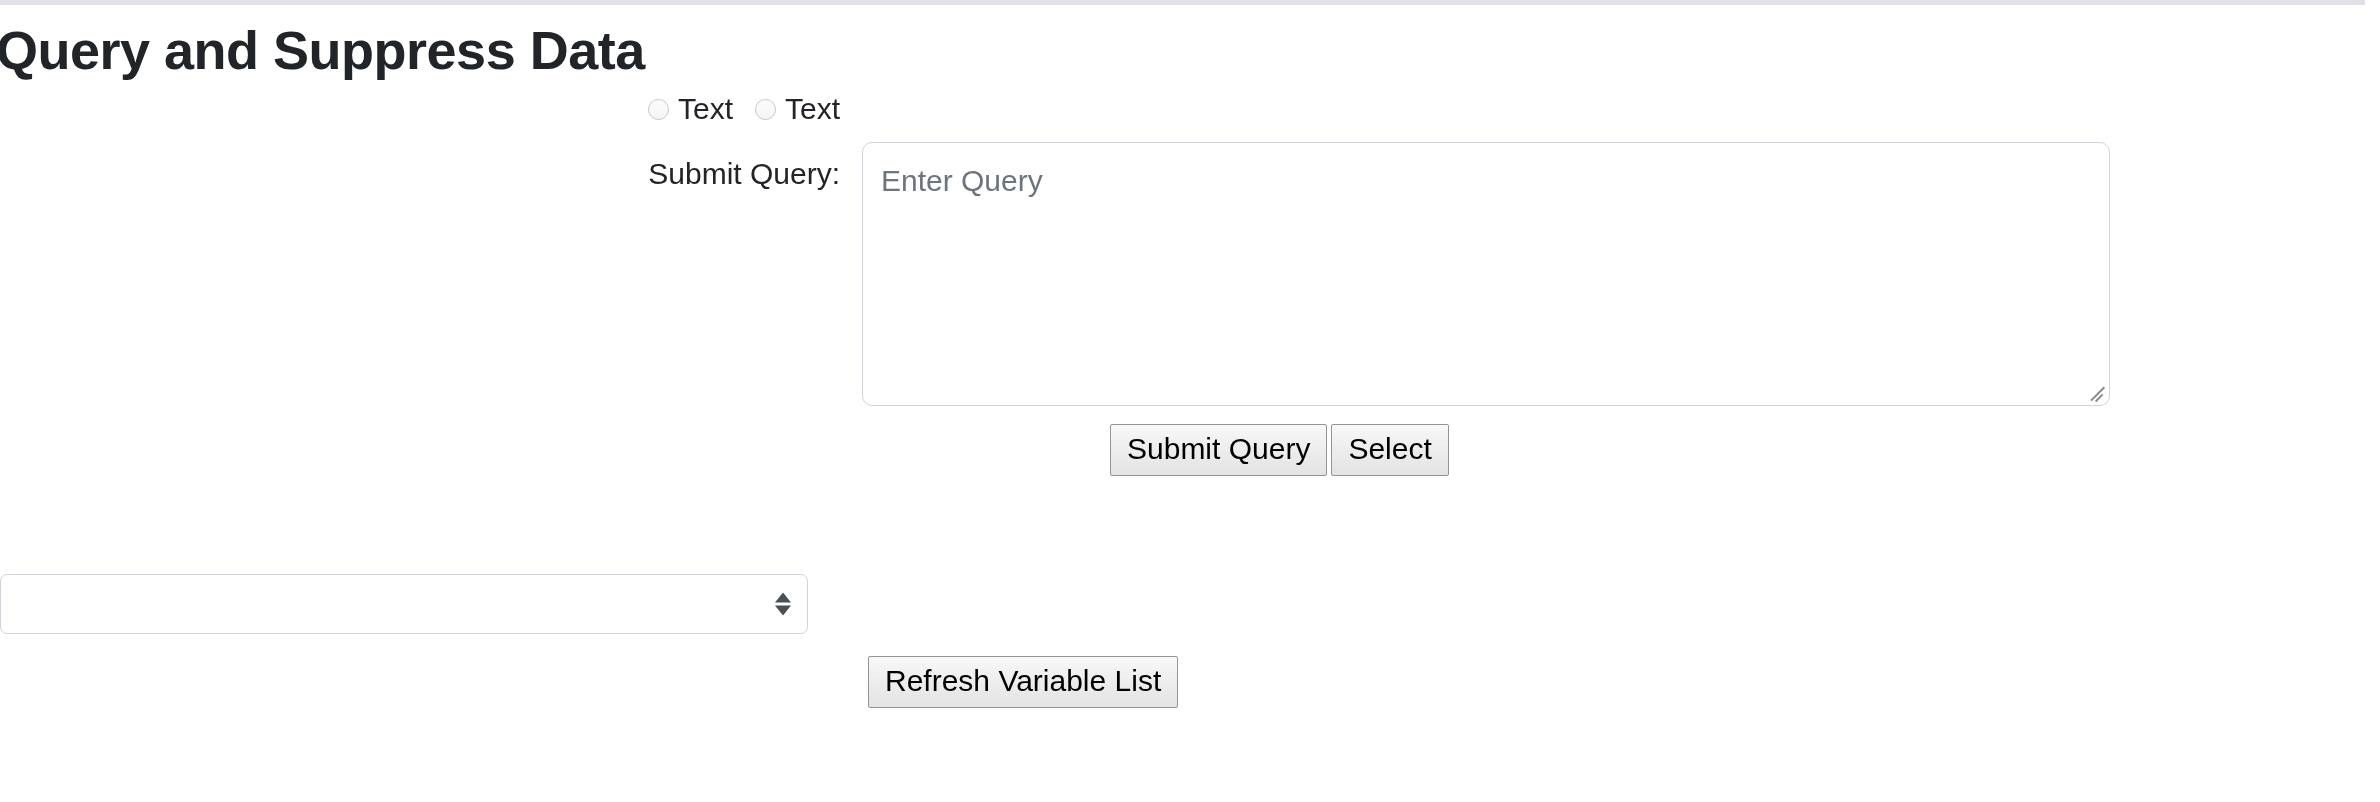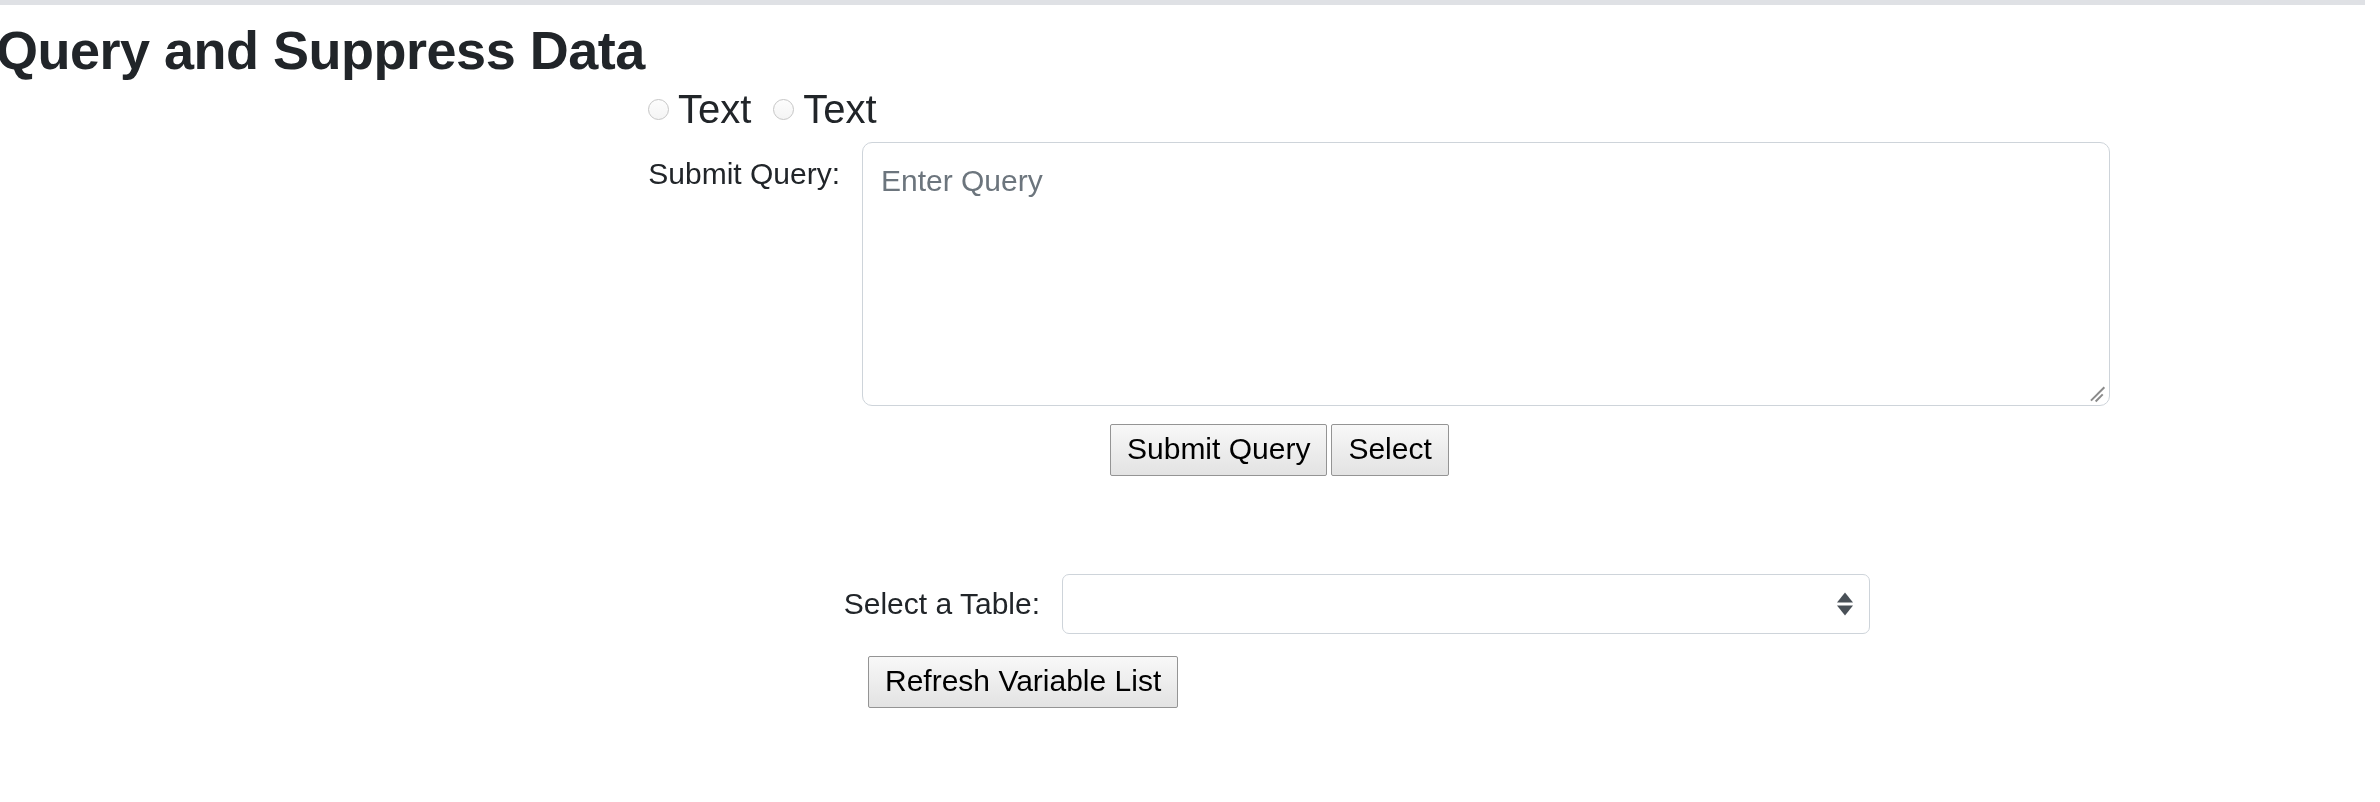--- a/index.html
+++ b/index.html
@@ -69,21 +69,21 @@
     width: 21px;
     height: 21px;
     border-radius: 50%;
     border: 1px solid #c6c6c6;
     background: linear-gradient(180deg, #fdfdfd 0%, #f4f4f4 100%);
     box-sizing: border-box;
     flex: 0 0 auto;
   }
 
   .radio-label {
-    font-size: 40px;
+    font-size: 30px;
     line-height: 34px;
     color: #212529;
     white-space: nowrap;
   }
 
   
   .query-row {
     margin-top: 16px;
     display: flex;
     align-items: flex-start;
@@ -286,21 +286,20 @@
 
   </div>
 
   <div class="submit-row">
     <button class="btn">Submit Query</button>
     <button class="btn">Select</button>
   </div>
 
   <div class="select-row">
 
-    <div class="select-label">Select a Table:</div>
 
     <div class="select-wrap">
       <div class="select-box"></div>
       <span class="select-arrows">
         <i class="up"></i>
         <i class="down"></i>
       </span>
     </div>
 
   </div>

